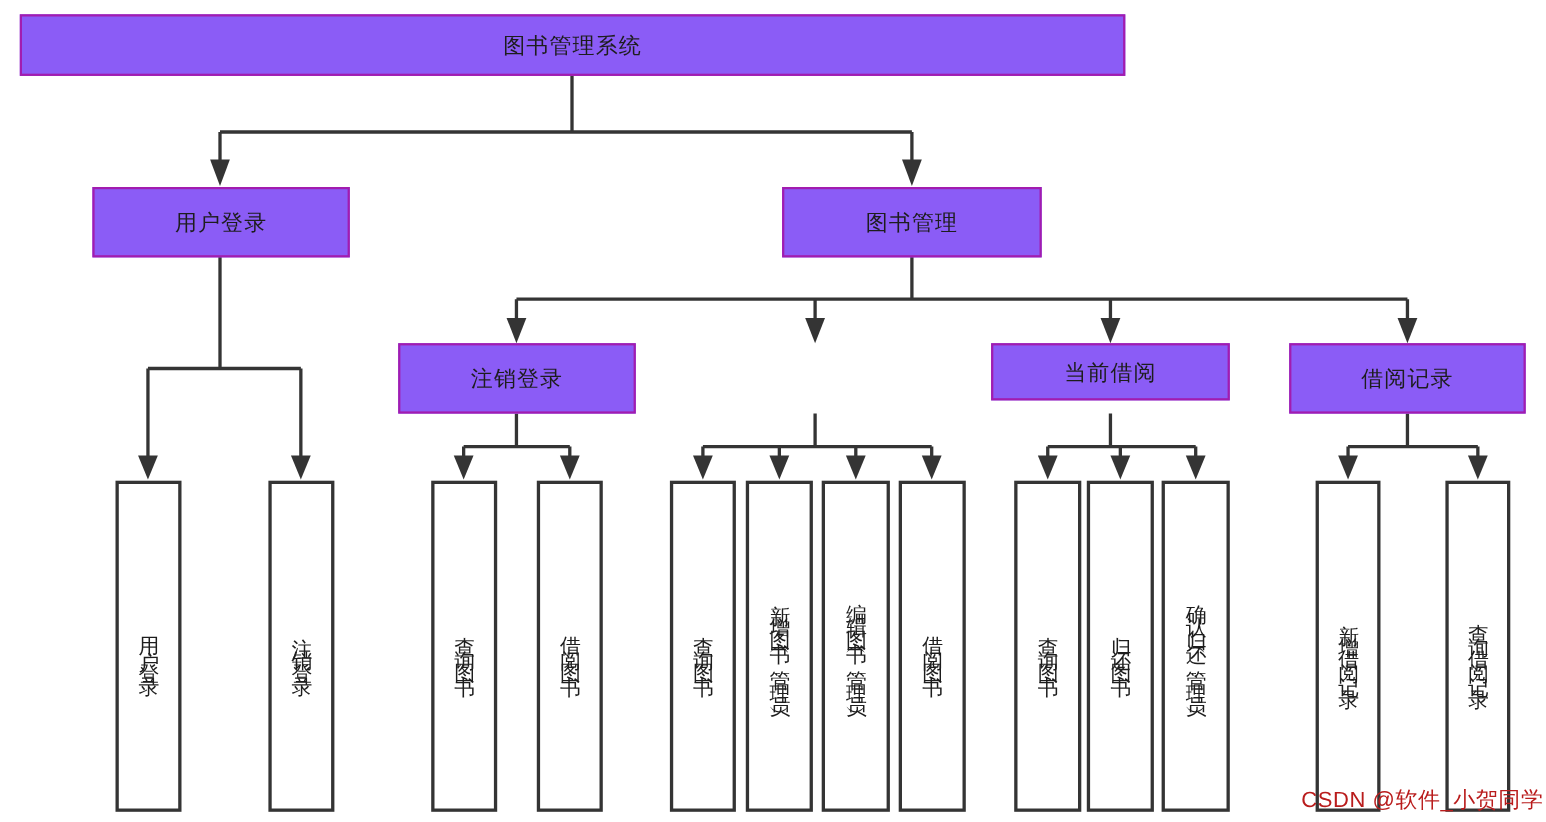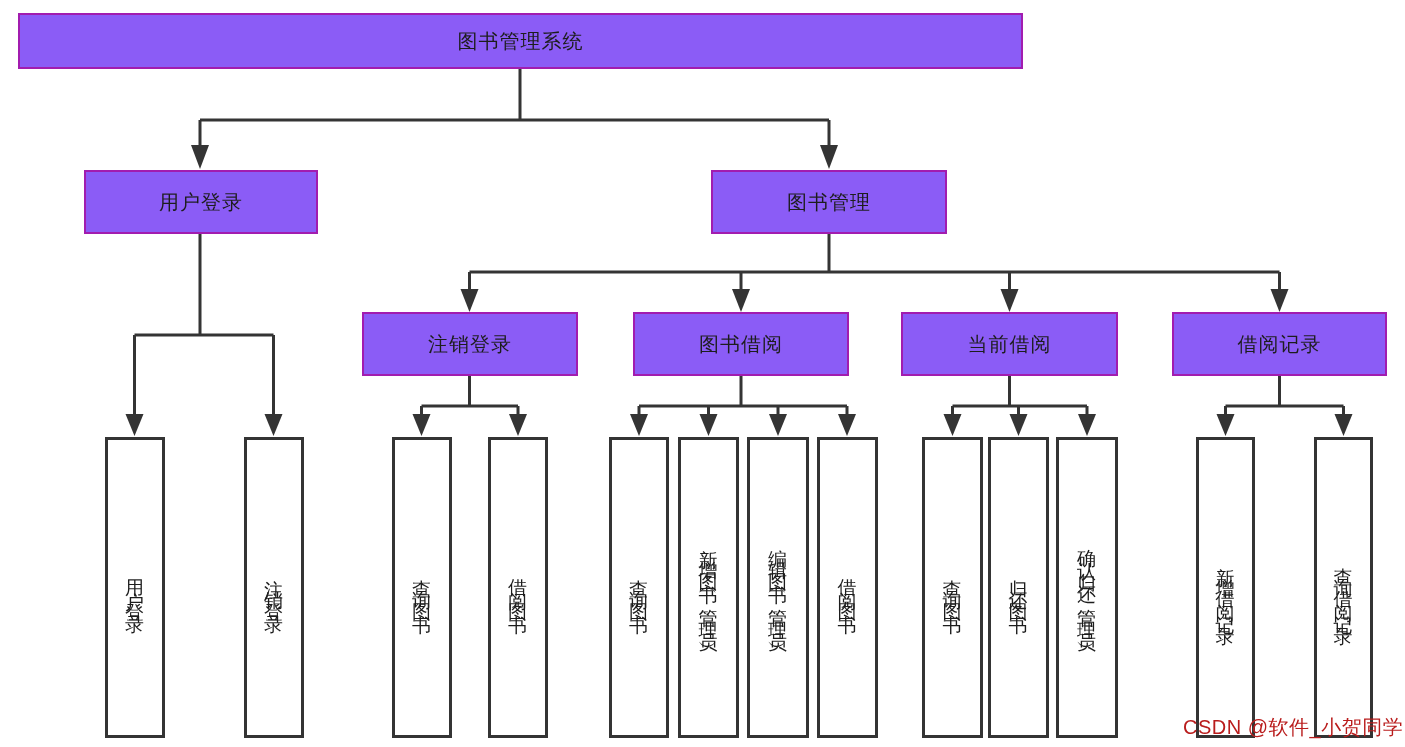--- a/index.html
+++ b/index.html
@@ -98,24 +98,21 @@
   <div class="hbox" style="left:84px; top:170px; width:234px; height:64px;">
     <span>用户登录</span>
   </div>
   <div class="hbox" style="left:711px; top:170px; width:236px; height:64px;font-family:Liberation Mono, monospace;">
     <span>图书管理</span>
   </div>
 
   <div class="hbox" style="left:362px; top:312px; width:216px; height:64px;">
     <span>注销登录</span>
   </div>
-  <div class="hbox" style="left:633px; top:312px; width:216px; height:64px;">
-    <span>图书借阅</span>
-  </div>
-  <div class="hbox" style="left:901px; top:312px; width:217px; height:64px;">
+  <div class="hbox" style="left:901px; top:312px; width:217px; height:52px;">
     <span>当前借阅</span>
   </div>
   <div class="hbox" style="left:1172px; top:312px; width:215px; height:64px;">
     <span>借阅记录</span>
   </div>
 
   <div class="vbox" style="left:105px; top:437px; width:60px; height:301px;">
     <span>用户登录</span>
   </div>
   <div class="vbox" style="left:244px; top:437px; width:60px; height:301px;">

